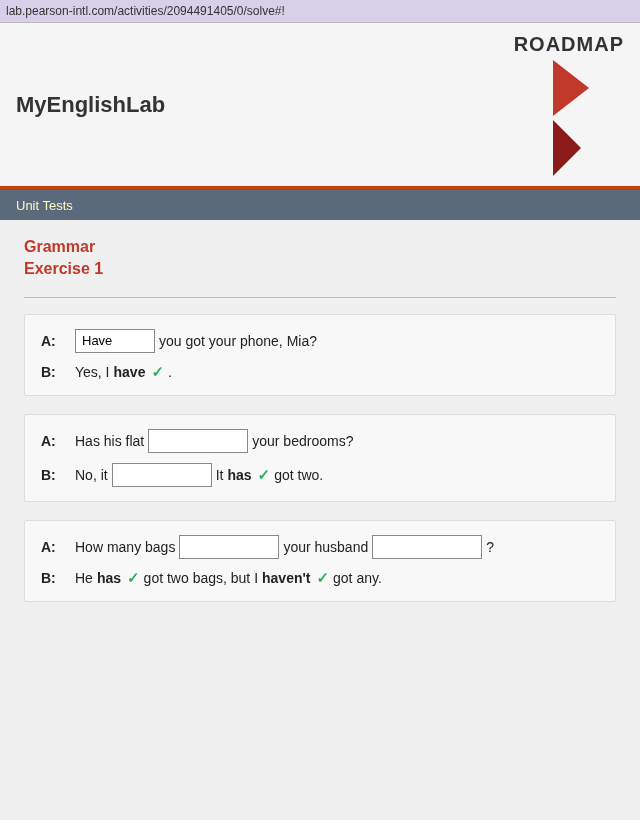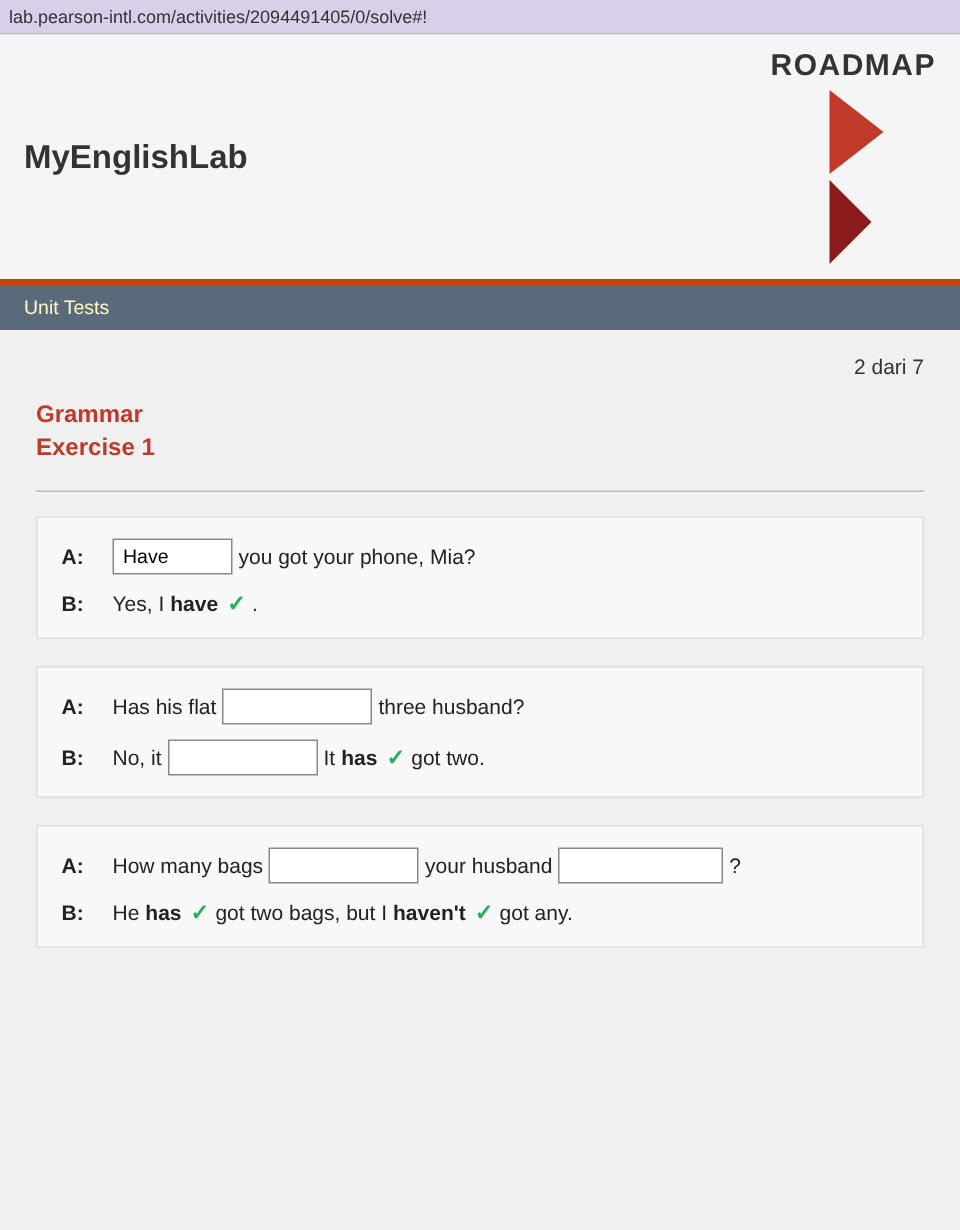--- a/index.html
+++ b/index.html
@@ -229,23 +229,20 @@
     <div class="roadmap-triangle-dark"></div>
   </div>
 </div>
 
 <div class="nav-bar">
   <span>Unit Tests</span>
 </div>
 
 <div class="main-content">
 
-  <div class="progress-line">
-    <span>2 dari 7</span>
-  </div>
 
   <div class="exercise-title">
     <span>Grammar</span><br>
     <span>Exercise 1</span>
   </div>
 
   <hr class="divider">
 
 
   <div class="conversation-block">
@@ -264,21 +261,21 @@
       <span>.</span>
     </div>
   </div>
 
   <div class="conversation-block">
 
     <div class="conv-line">
       <span class="label">A:</span>
       <span>Has his flat </span>
       <input type="text" class="answer-box" value="" style="width: 100px;">
-      <span> three husband?</span>
+      <span> your bedrooms?</span>
     </div>
 
     <div class="conv-line">
       <span class="label">B:</span>
       <span>No, it </span>
       <input type="text" class="answer-box" value="" style="width: 100px;">
       <span> It </span>
       <strong>has</strong>
       <span class="check-mark">✓</span>
       <span> got two.</span>

